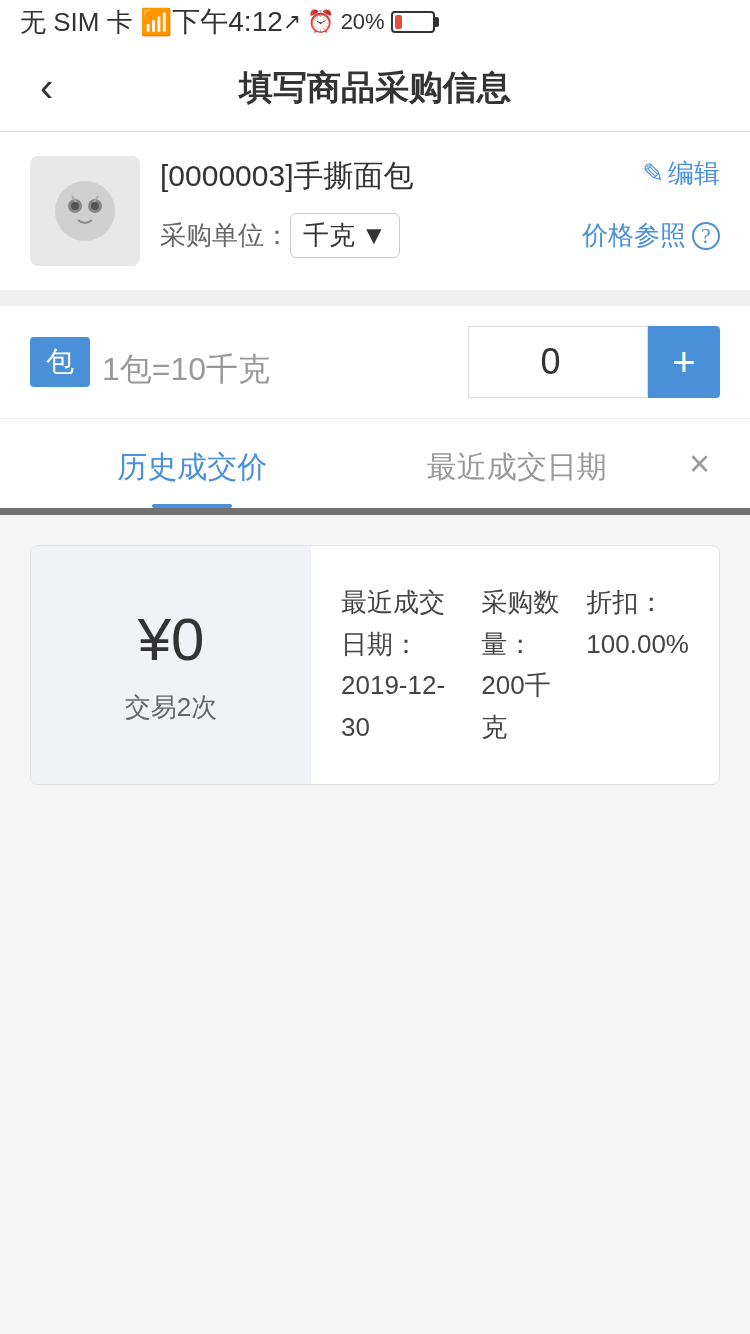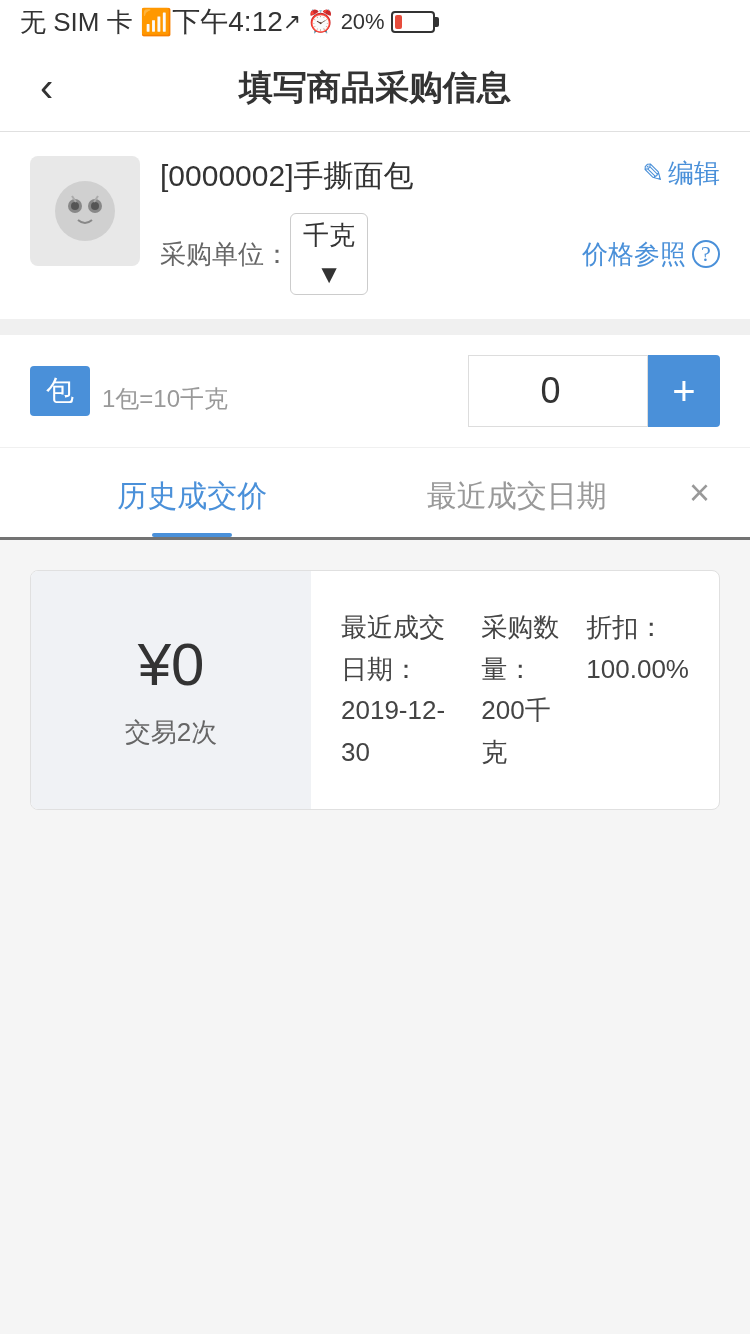--- a/index.html
+++ b/index.html
@@ -158,21 +158,20 @@
     .unit-select {
       display: inline-flex;
       align-items: center;
       border: 1px solid #ccc;
       border-radius: 6px;
       padding: 4px 12px;
       font-size: 26px;
       color: #333;
       background: #fff;
       gap: 6px;
-      flex-direction: column;
     }
     .price-ref {
       display: flex;
       align-items: center;
       gap: 6px;
       color: #4a90d9;
       font-size: 26px;
       cursor: pointer;
       font-family: Liberation Serif, serif;
     }
@@ -198,21 +197,21 @@
       gap: 12px;
     }
     .qty-unit-box {
       background: #4a90d9;
       color: #fff;
       font-size: 28px;
       padding: 6px 16px;
       border-radius: 4px;
     }
     .qty-conversion {
-      font-size: 24px;
+      font-size: 32px;
       color: #999;
       margin-top: 16px;
     }
     .qty-input-group {
       display: flex;
       align-items: center;
       gap: 0;
     }
     .qty-input {
       width: 180px;
@@ -236,21 +235,21 @@
       align-items: center;
       justify-content: center;
       border-radius: 0 4px 4px 0;
     }
 
     
     .tabs-bar {
       background: #fff;
       display: flex;
       align-items: center;
-      border-bottom: 3px solid #737373;
+      border-bottom: 7px solid #737373;
       padding: 0 30px;
       position: relative;
     }
     .tab-item {
       flex: 1;
       text-align: center;
       padding: 28px 0 20px;
       font-size: 30px;
       color: #999;
       cursor: pointer;
@@ -358,21 +357,21 @@
         <circle cx="25" cy="30" r="4" fill="#555"></circle>
         <circle cx="45" cy="30" r="4" fill="#555"></circle>
         <path d="M28 44 Q35 50 42 44" stroke="#888" stroke-width="2" fill="none"></path>
         <path d="M22 20 L26 26" stroke="#aaa" stroke-width="2"></path>
         <path d="M48 20 L44 26" stroke="#aaa" stroke-width="2"></path>
       </svg>
     </div>
   </div>
   <div class="product-info">
     <div class="product-header">
-      <span class="product-name">[0000002]手撕面包</span>
+      <span class="product-name">[0000003]手撕面包</span>
       <div class="edit-btn">
         <span>✎</span>
         <span>编辑</span>
       </div>
     </div>
     <div class="product-unit-row">
       <div class="unit-label">
         <span>采购单位：</span>
         <div class="unit-select">
           <span>千克</span>

